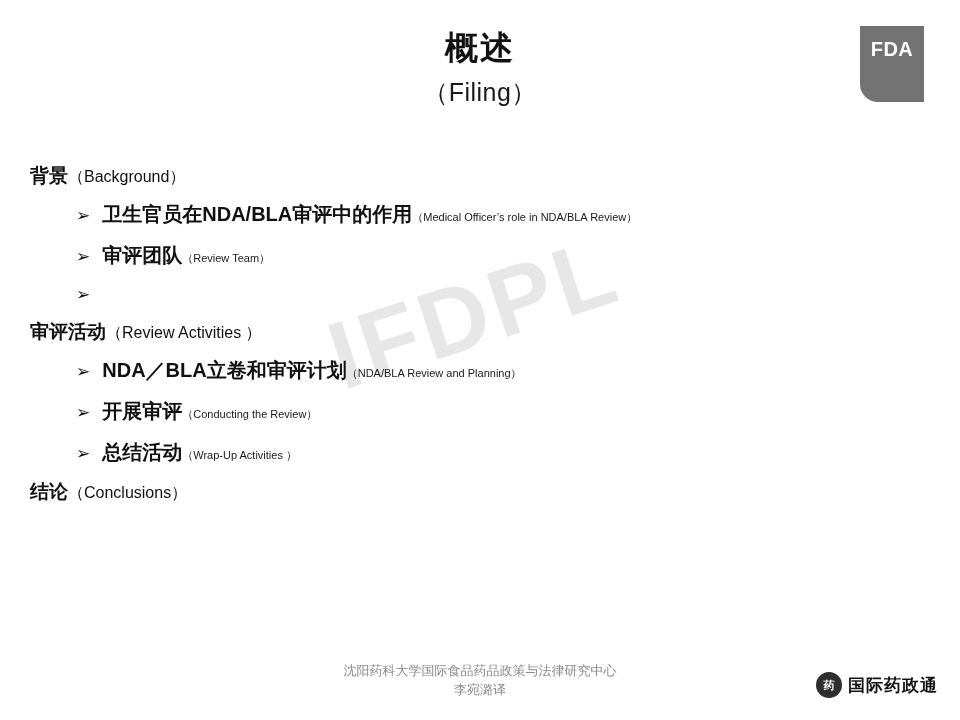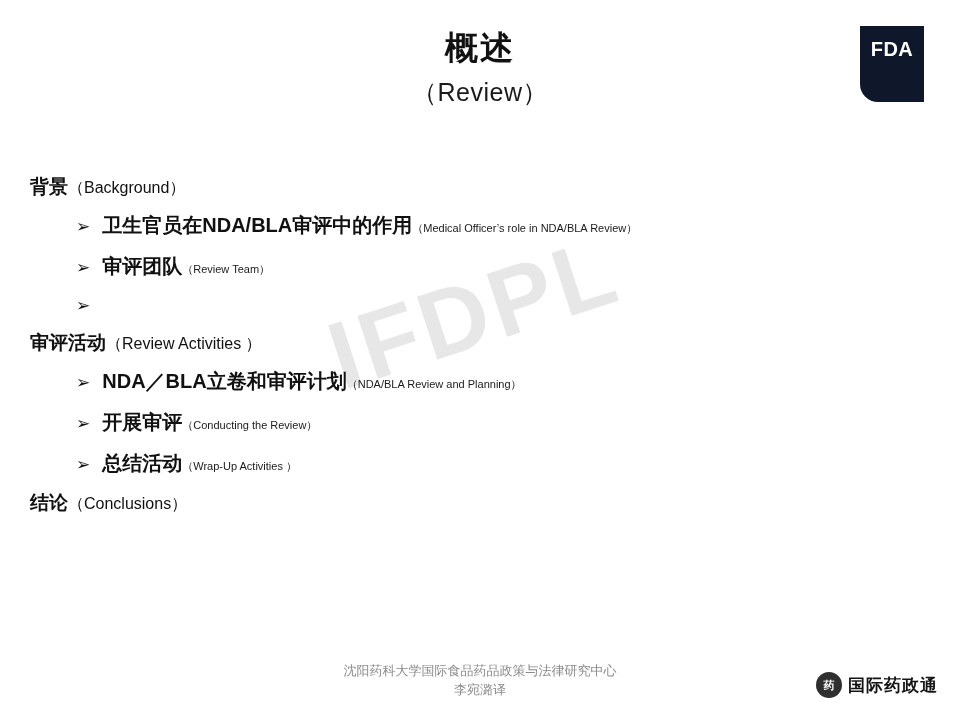--- a/index.html
+++ b/index.html
@@ -22,21 +22,21 @@
     box-sizing: border-box;
   }
 
   
   .fda-logo {
     position: absolute;
     top: 26px;
     right: 36px;
     width: 64px;
     height: 76px;
-    background: #0f172a;
+    background: #737373;
     color: #ffffff;
     font-weight: bold;
     font-size: 20px;
     letter-spacing: 0.5px;
     display: flex;
     align-items: flex-start;
     justify-content: center;
     padding-top: 12px;
     box-sizing: border-box;
     border-bottom-left-radius: 18px;
@@ -76,21 +76,21 @@
     transform: rotate(-18deg);
     letter-spacing: 4px;
     pointer-events: none;
     user-select: none;
   }
 
   
   .outline {
     position: absolute;
     left: 30px;
-    top: 176px;
+    top: 165px;
     width: 900px;
   }
   .l1 {
     font-size: 19px;
     font-weight: bold;
     color: #111111;
     margin: 0 0 14px 0;
     line-height: 1.2;
   }
   .l1 .en {
@@ -167,21 +167,21 @@
 <body>
 
 <div class="slide">
 
   <div class="fda-logo">
     <span>FDA</span>
   </div>
 
   <div class="title-block">
     <div class="title-cn">概述</div>
-    <div class="title-en">（Review）</div>
+    <div class="title-en">（Filing）</div>
   </div>
 
   <div class="watermark">IFDPL</div>
 
   <div class="outline">
 
     <div class="l1">
       <span>背景</span><span class="en">（Background）</span>
     </div>
 

